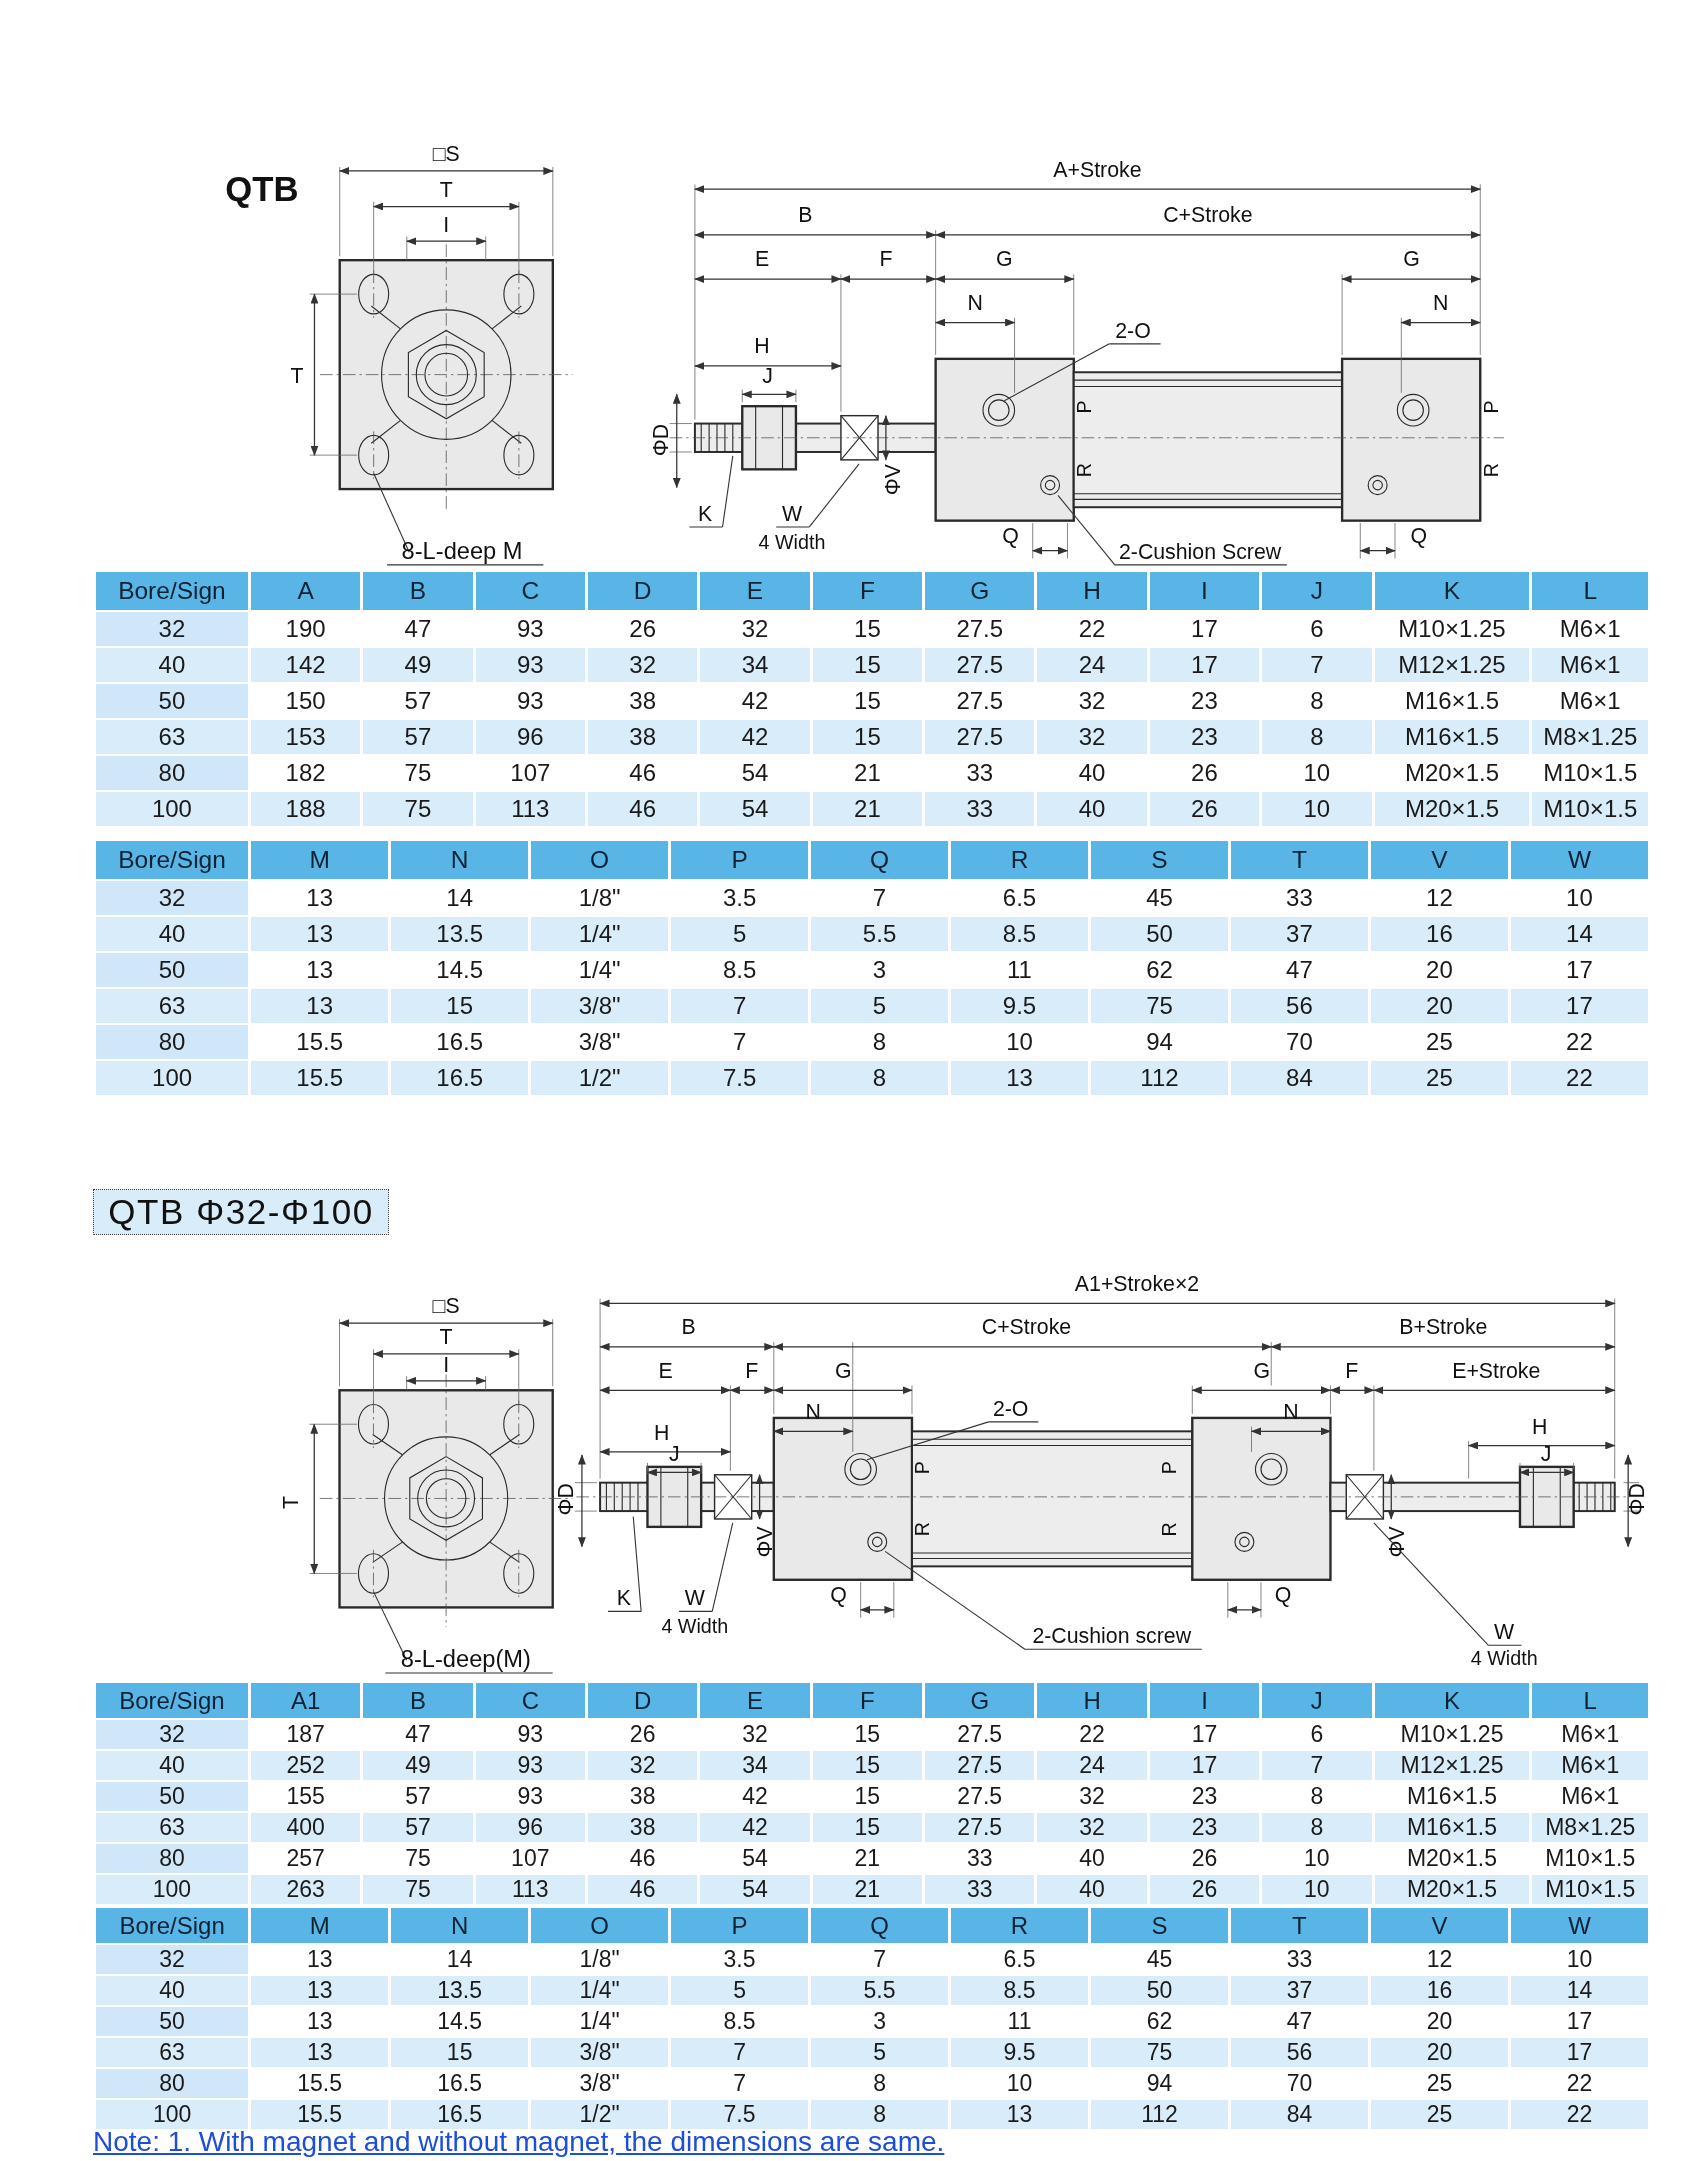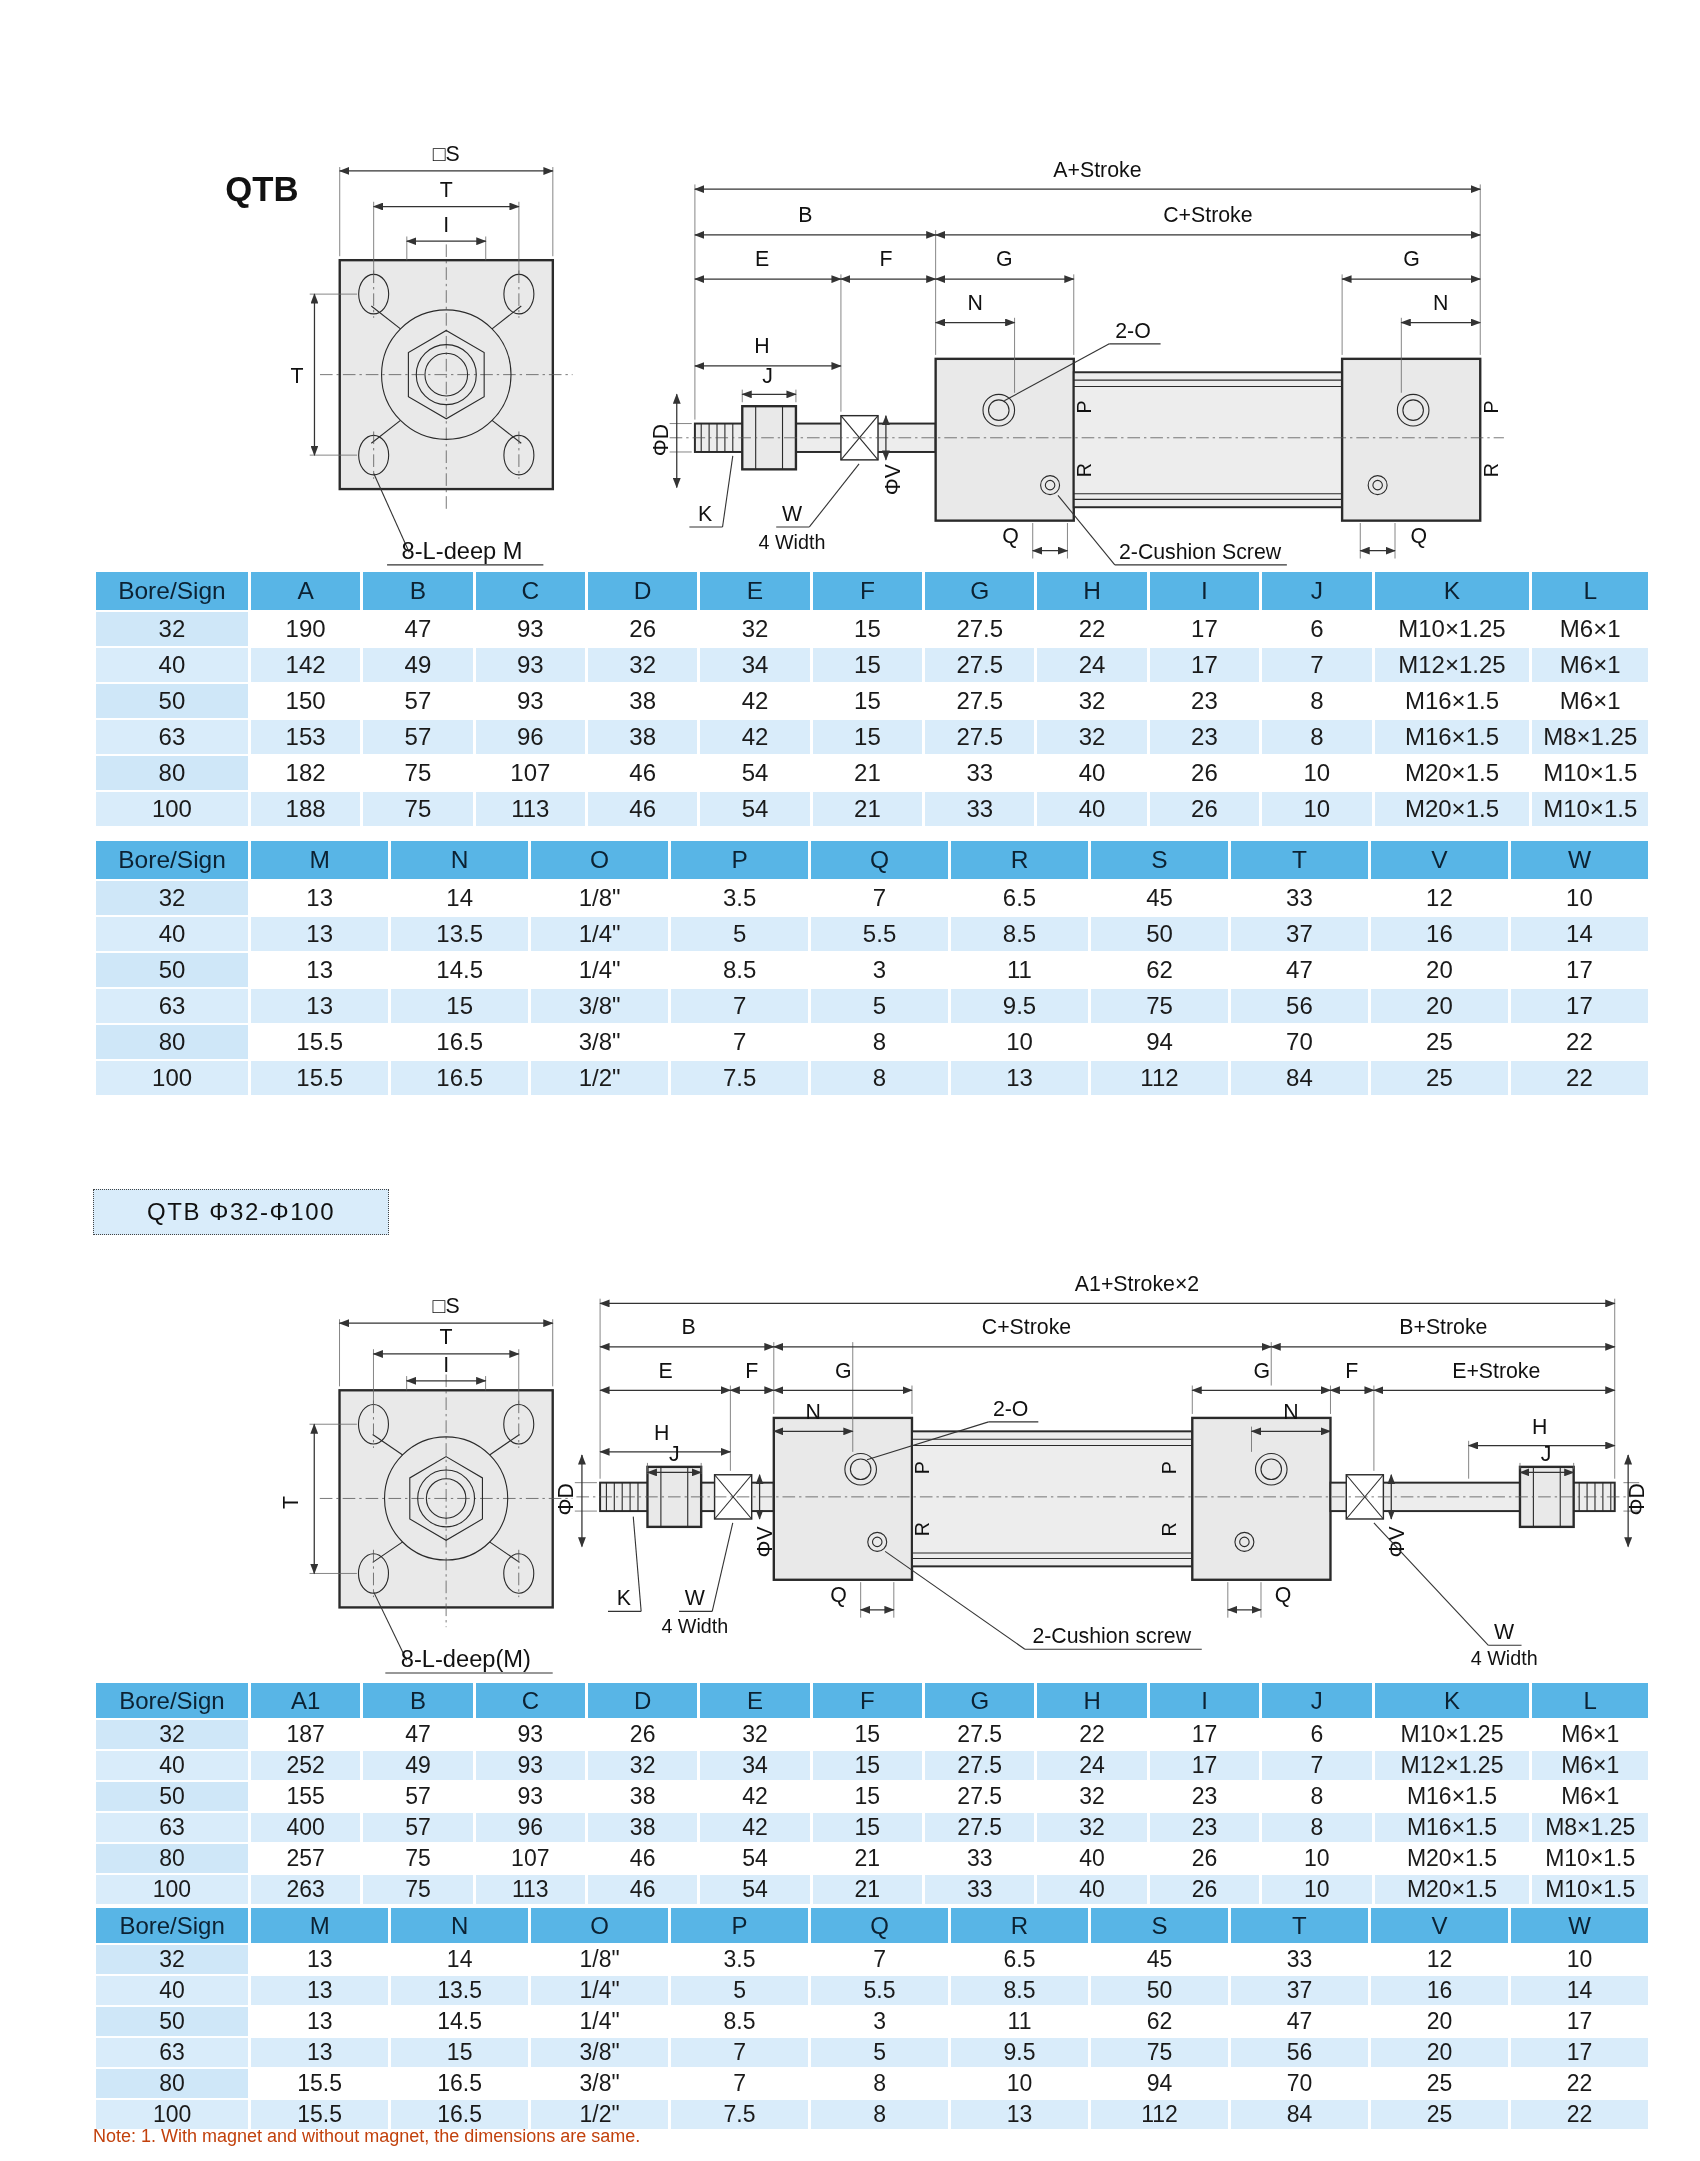--- a/index.html
+++ b/index.html
@@ -21,23 +21,23 @@
   .t-small th{height:33px;font-size:24px;}
   .t-small td{height:27px;font-size:23px;}
 
   #table1-wrap{left:93px;top:570px;width:1558px;}
   #table2-wrap{left:93px;top:839px;width:1558px;}
   #table3-wrap{left:93px;top:1681px;width:1558px;}
   #table4-wrap{left:93px;top:1906px;width:1558px;}
 
   #section2-heading{left:93px;top:1189px;width:294px;height:44px;background:#d9ecfa;
     border:1.6px dotted #444;display:flex;align-items:center;justify-content:center;
-    font-size:24px;letter-spacing:1.6px;color:#111;}
-
-  #note-line{left:93px;top:2126px;font-size:18px;color:#c2410c;}
+    font-size:35px;letter-spacing:1.6px;color:#111;}
+
+  #note-line{left:93px;top:2126px;font-size:28px;color:#1d4ed8;text-decoration:underline;}
 
   
   svg text{font-family:"Liberation Sans","DejaVu Sans",sans-serif;fill:#111;}
   .body-fill{fill:#e9e9e9;stroke:#2a2a2a;stroke-width:3;}
   .tube-fill{fill:#ededed;stroke:#2a2a2a;stroke-width:2.5;}
   .thin{stroke:#2a2a2a;stroke-width:1.4;fill:none;}
   .dim{stroke:#333;stroke-width:1.6;fill:none;}
   .extl{stroke:#666;stroke-width:1;fill:none;}
   .cl{stroke:#555;stroke-width:1;stroke-dasharray:16 5 3 5;fill:none;}
   .lbl{font-size:27px;}

